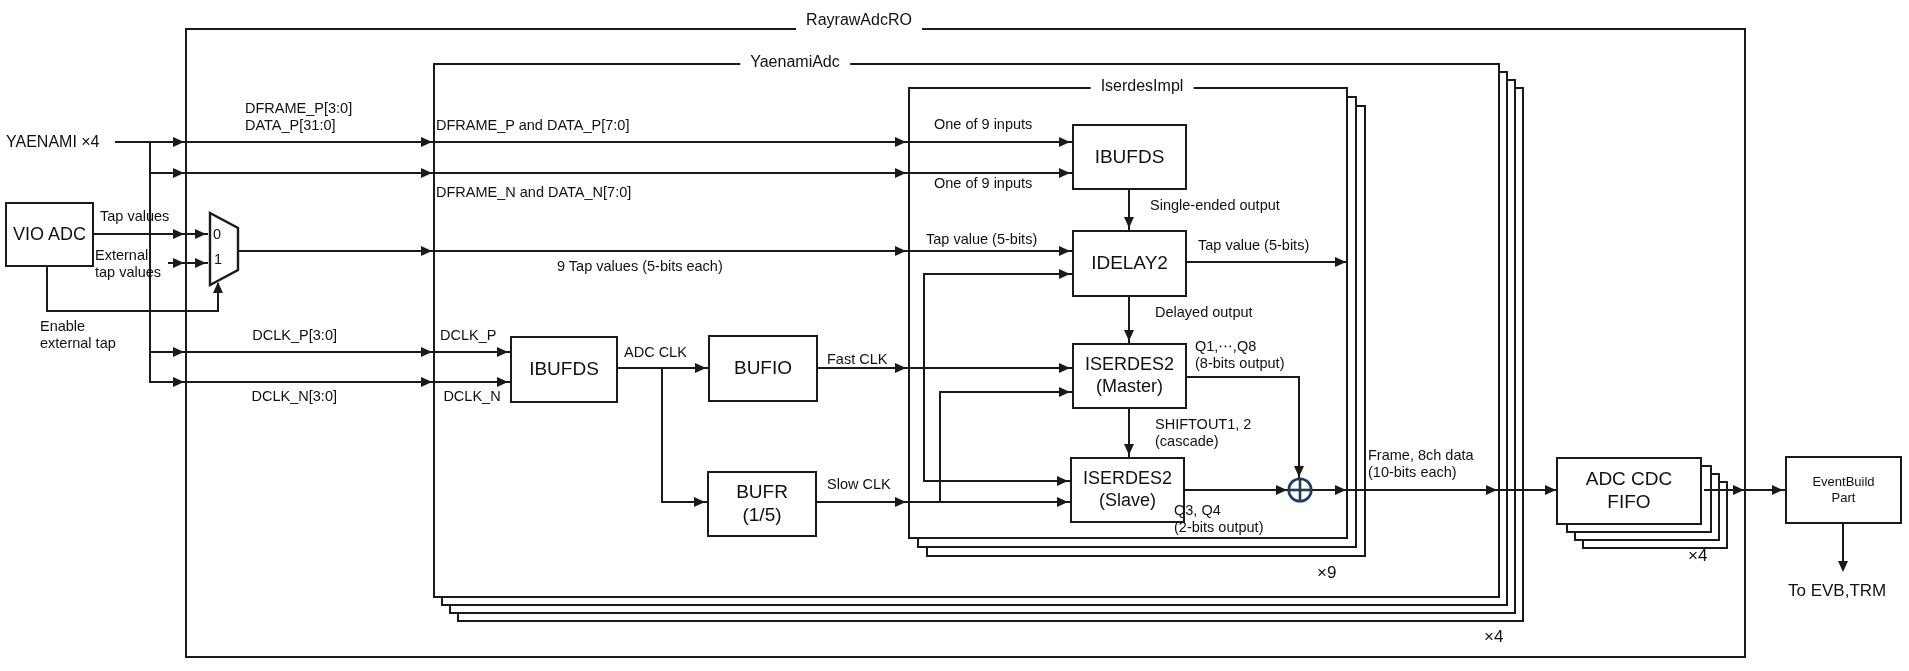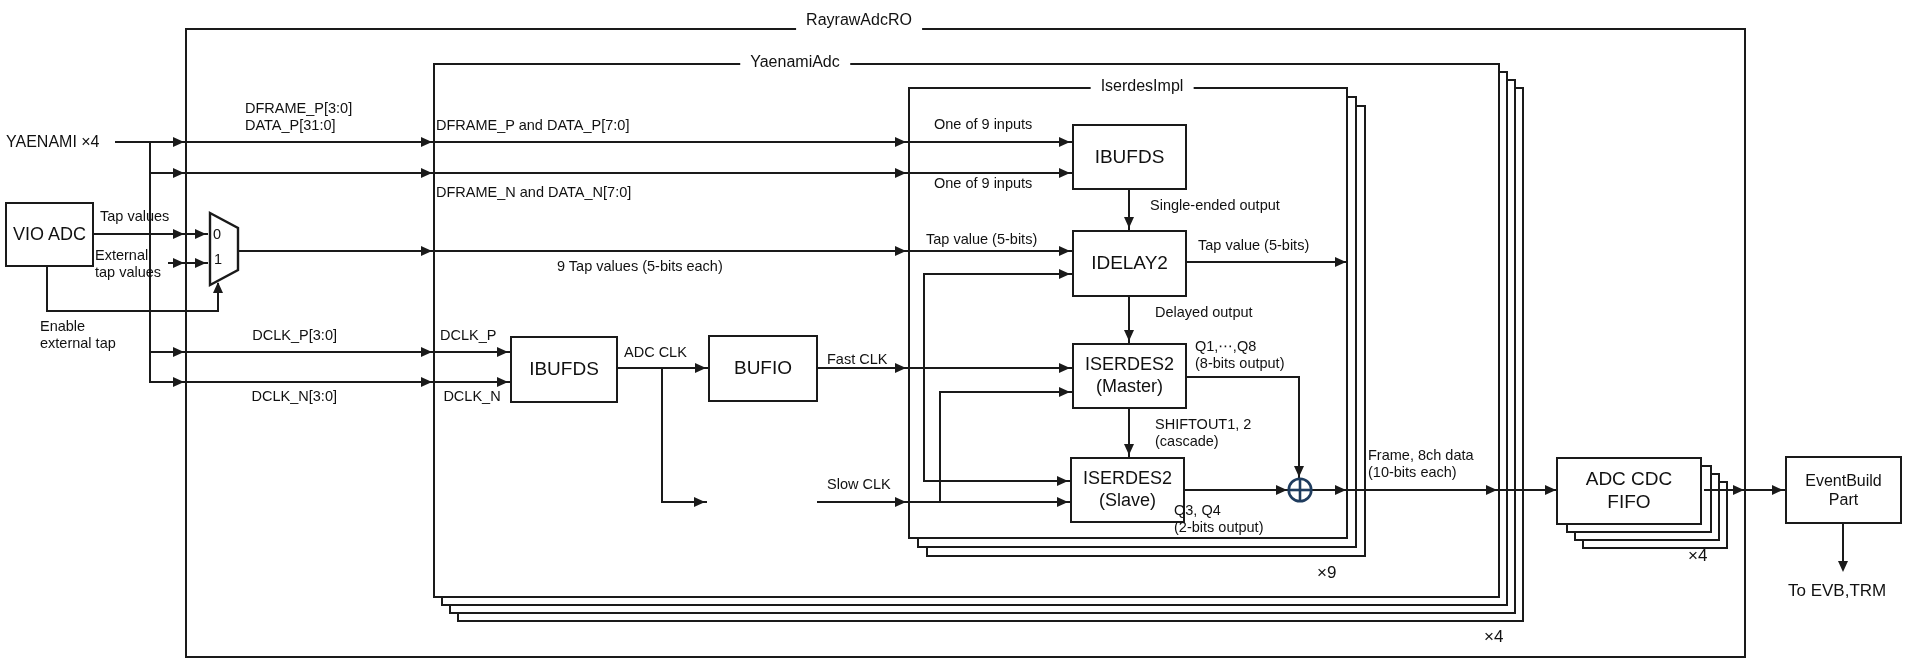--- a/index.html
+++ b/index.html
@@ -47,29 +47,31 @@
   <div class="stackbox z5" style="left:1574px;top:473px;width:146px;height:68px;"></div>
   <div class="stackbox z5" style="left:1566px;top:465px;width:146px;height:68px;"></div>
 
   <div class="boxtitle" style="left:859px;top:9px;">RayrawAdcRO</div>
   <div class="boxtitle" style="left:795px;top:51px;">YaenamiAdc</div>
   <div class="boxtitle" style="left:1142px;top:75px;">IserdesImpl</div>
 
   <div class="block" style="left:5px;top:202px;width:89px;height:65px;font-size:18px;">VIO ADC</div>
   <div class="block" style="left:510px;top:336px;width:108px;height:67px;">IBUFDS</div>
   <div class="block" style="left:708px;top:335px;width:110px;height:67px;">BUFIO</div>
+  <div class="block" style="left:707px;top:471px;width:110px;height:66px;">BUFR
+(1/5)</div>
   <div class="block" style="left:1072px;top:124px;width:115px;height:66px;">IBUFDS</div>
   <div class="block" style="left:1072px;top:230px;width:115px;height:67px;">IDELAY2</div>
   <div class="block" style="left:1072px;top:343px;width:115px;height:66px;font-size:18px;">ISERDES2
 (Master)</div>
   <div class="block" style="left:1070px;top:457px;width:115px;height:66px;font-size:18px;">ISERDES2
 (Slave)</div>
   <div class="block z6" style="left:1556px;top:457px;width:146px;height:68px;">ADC CDC
 FIFO</div>
-  <div class="block" style="left:1785px;top:456px;width:117px;height:68px;font-size:16px;">EventBuild
+  <div class="block" style="left:1785px;top:456px;width:117px;height:68px;font-size:13px;">EventBuild
 Part</div>
 
   <svg style="left:204px;top:209px;" width="40" height="82" viewBox="0 0 40 82">
     <polygon points="6,4 34,19 34,61 6,76" fill="#ffffff" stroke="#1a1a1a" stroke-width="2.4"></polygon>
   </svg>
   <div class="lbl" style="left:213px;top:226px;">0</div>
   <div class="lbl" style="left:214px;top:251px;">1</div>
 
   <svg style="left:1286px;top:476px;z-index:12;" width="28" height="28" viewBox="0 0 28 28">
     <circle cx="14" cy="14" r="11.3" fill="#ffffff" stroke="#1f3c5e" stroke-width="2.6"></circle>

